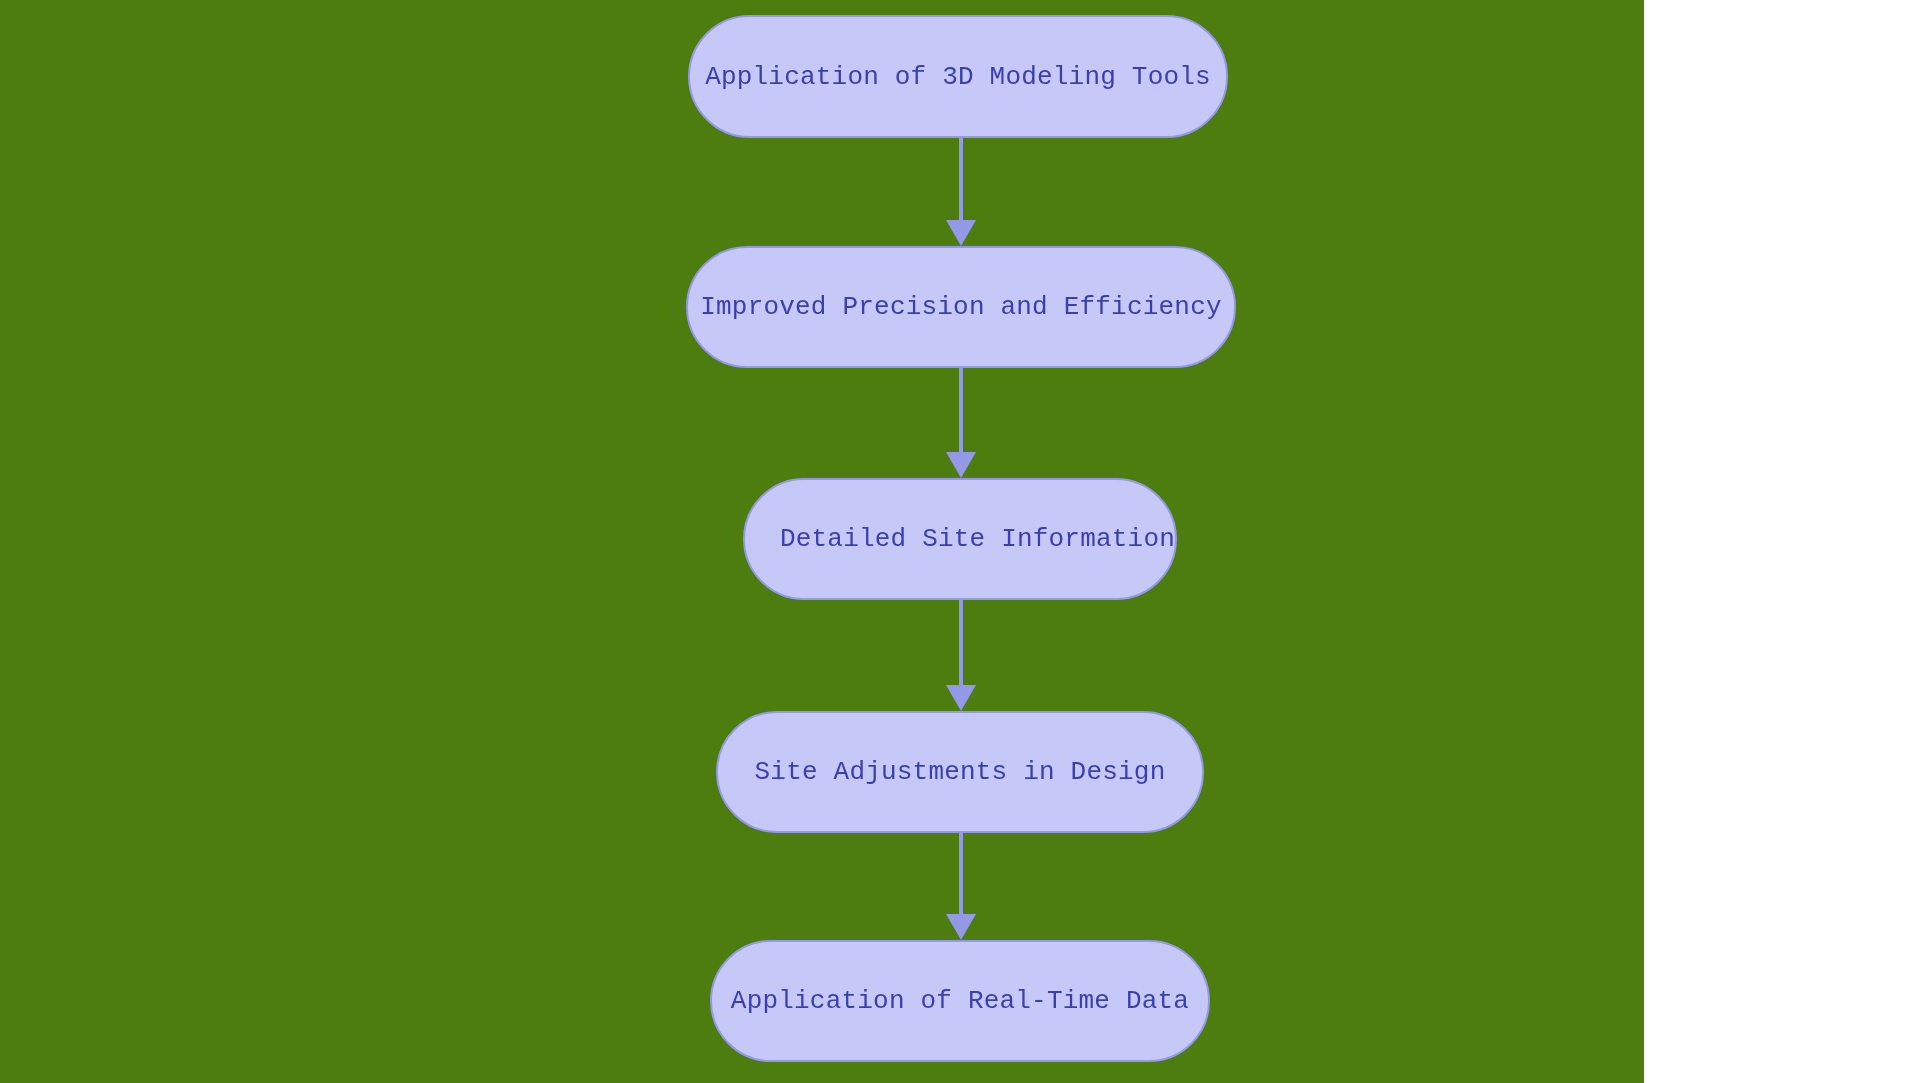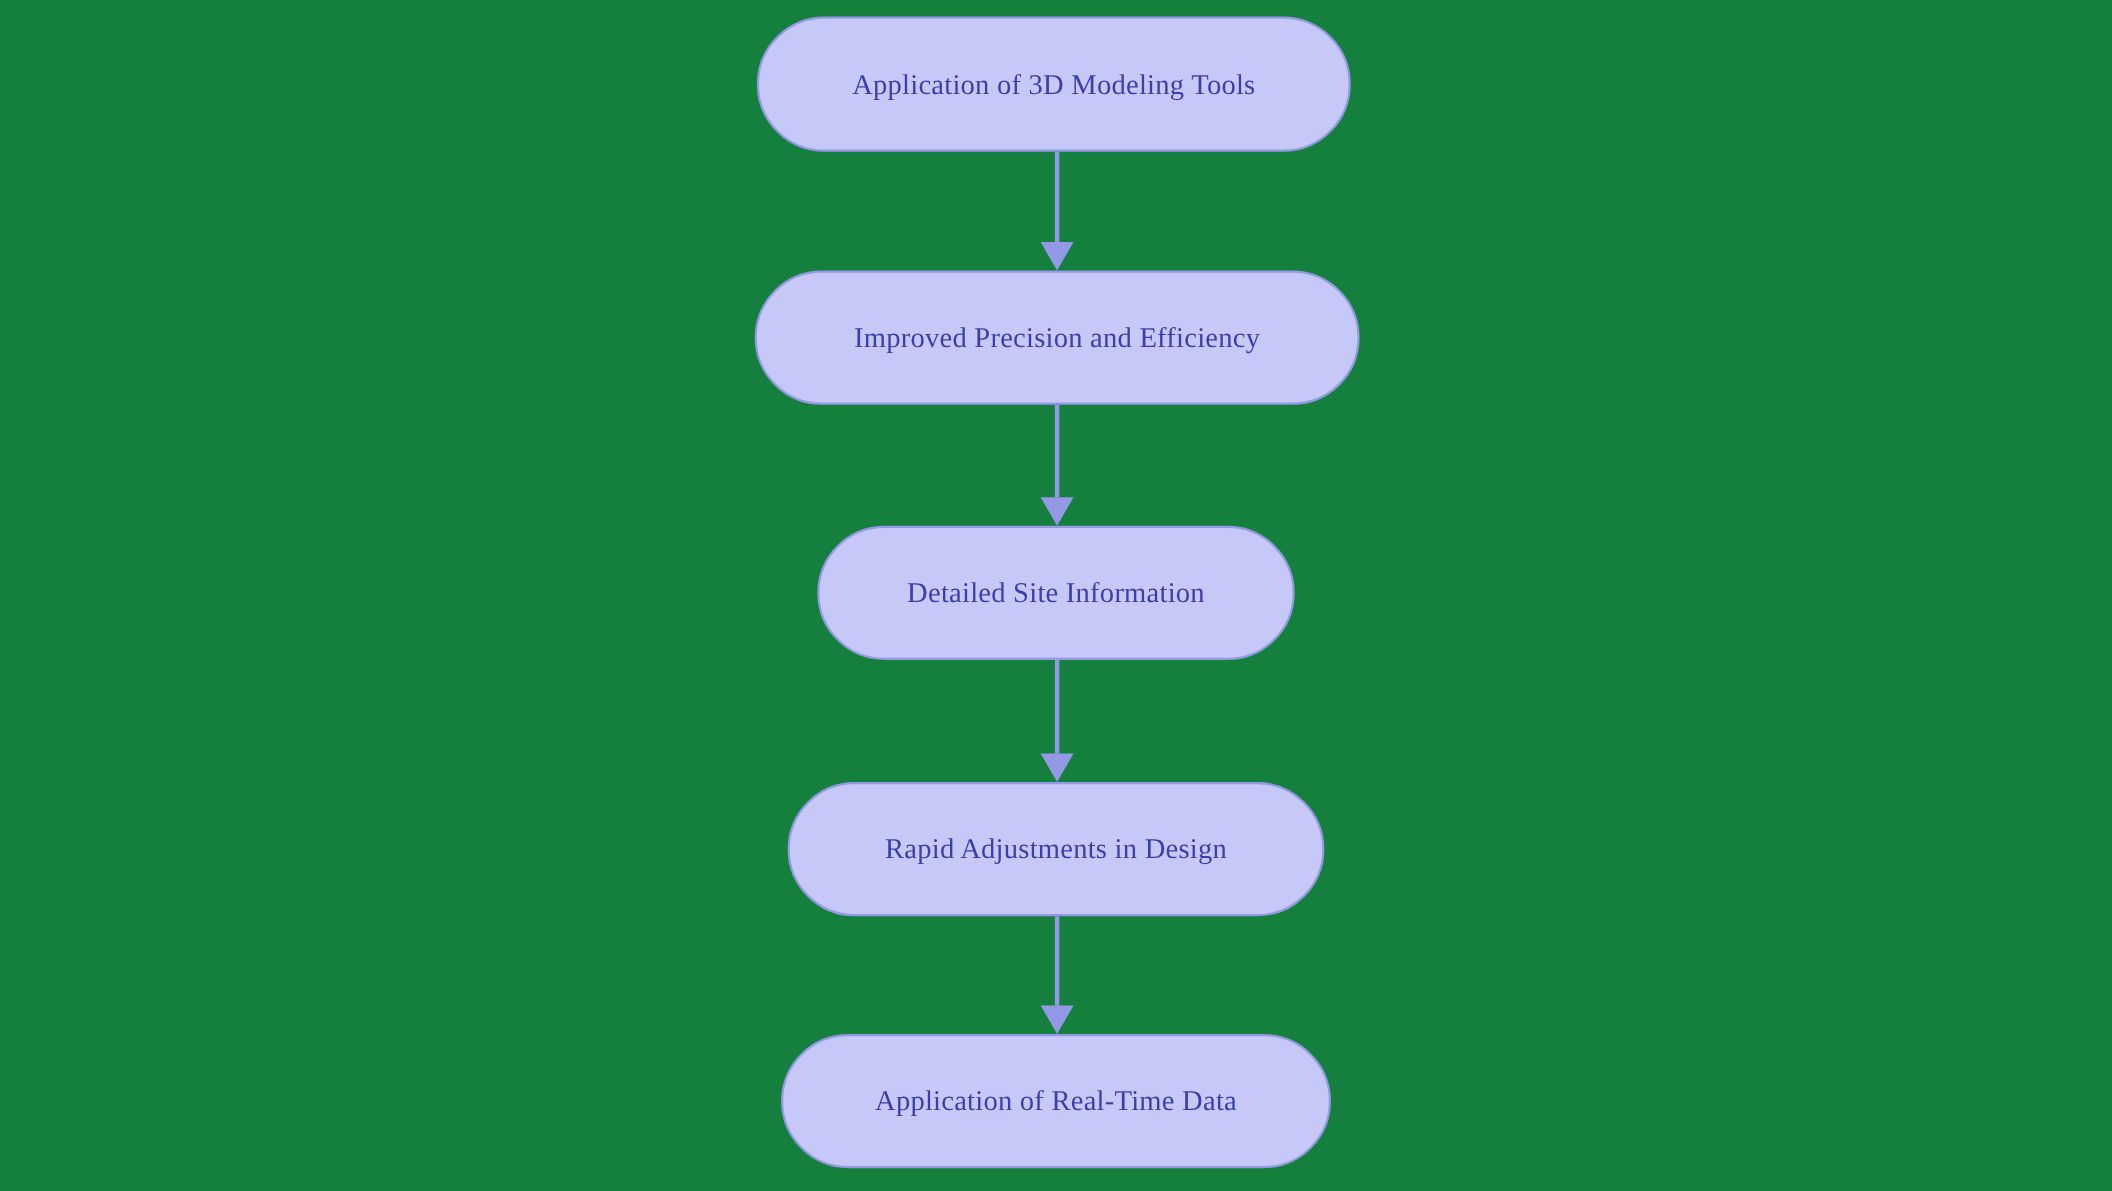--- a/index.html
+++ b/index.html
@@ -1,23 +1,23 @@
 <!DOCTYPE html>
 <html><head>
 <meta charset="utf-8">
 <style>
   * { margin: 0; padding: 0; box-sizing: border-box; }
   html, body { background: #ffffff; }
   .canvas {
     position: relative;
-    width: 1920px;
+    width: 1644px;
     height: 1083px;
-    background: #15803d;
+    background: #4d7c0f;
     overflow: hidden;
-    font-family: Liberation Serif, serif;
+    font-family: Liberation Mono, monospace;
   }
   .node {
     position: absolute;
     background: #c6c9f8;
     border: 2px solid #9399e6;
     border-radius: 62px;
     display: flex;
     align-items: center;
     justify-content: center;
   }
@@ -57,29 +57,29 @@
   <div class="edge-line" style="top:138px; height:82px;"></div>
   <div class="edge-head" style="top:220px;"></div>
 
   <div class="node" style="left:686px; top:246px; width:550px; height:122px;">
     <span class="node-label">Improved Precision and Efficiency</span>
   </div>
 
   <div class="edge-line" style="top:368px; height:84px;"></div>
   <div class="edge-head" style="top:452px;"></div>
 
-  <div class="node" style="left:743px; top:478px; width:434px; height:122px;">
+  <div class="node" style="left:743px; top:478px; width:434px; height:122px;justify-content:flex-end;">
     <span class="node-label">Detailed Site Information</span>
   </div>
 
   <div class="edge-line" style="top:600px; height:85px;"></div>
   <div class="edge-head" style="top:685px;"></div>
 
   <div class="node" style="left:716px; top:711px; width:488px; height:122px;">
-    <span class="node-label">Rapid Adjustments in Design</span>
+    <span class="node-label">Site Adjustments in Design</span>
   </div>
 
   <div class="edge-line" style="top:833px; height:81px;"></div>
   <div class="edge-head" style="top:914px;"></div>
 
   <div class="node" style="left:710px; top:940px; width:500px; height:122px;">
     <span class="node-label">Application of Real-Time Data</span>
   </div>
 
 </div>

